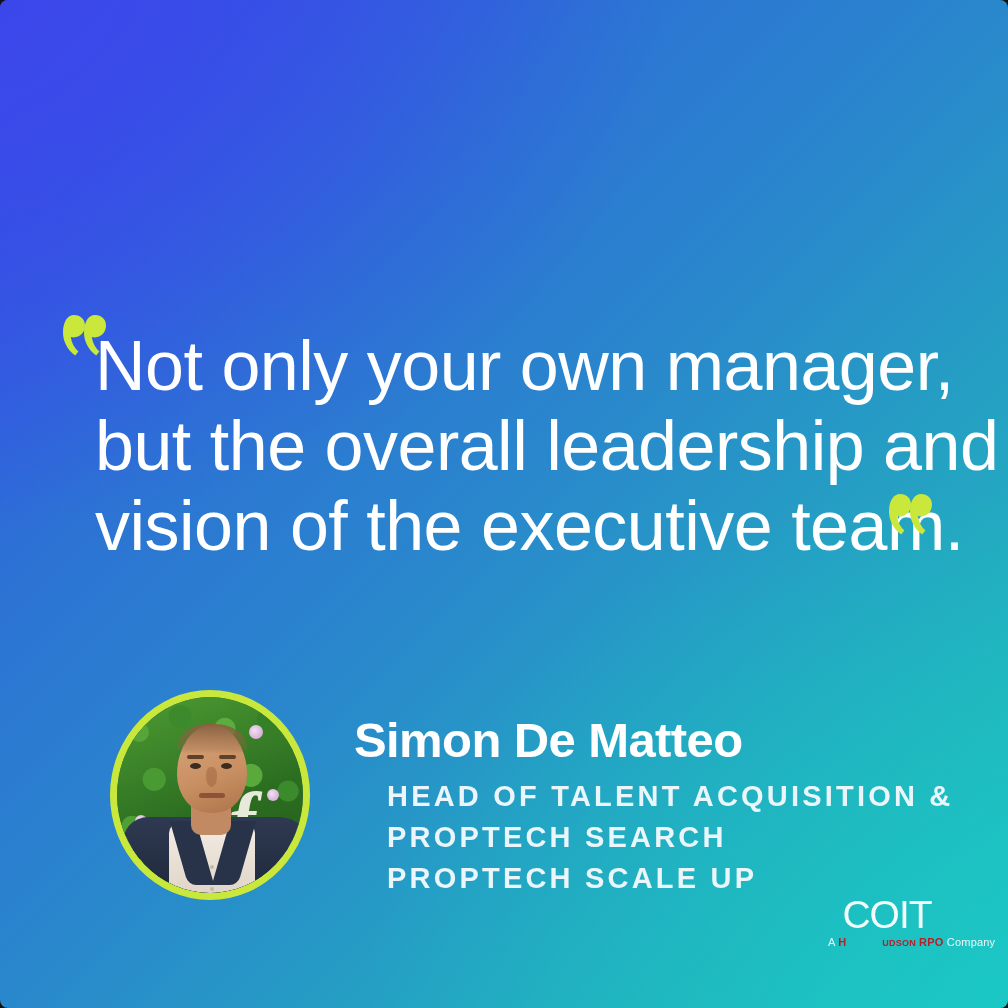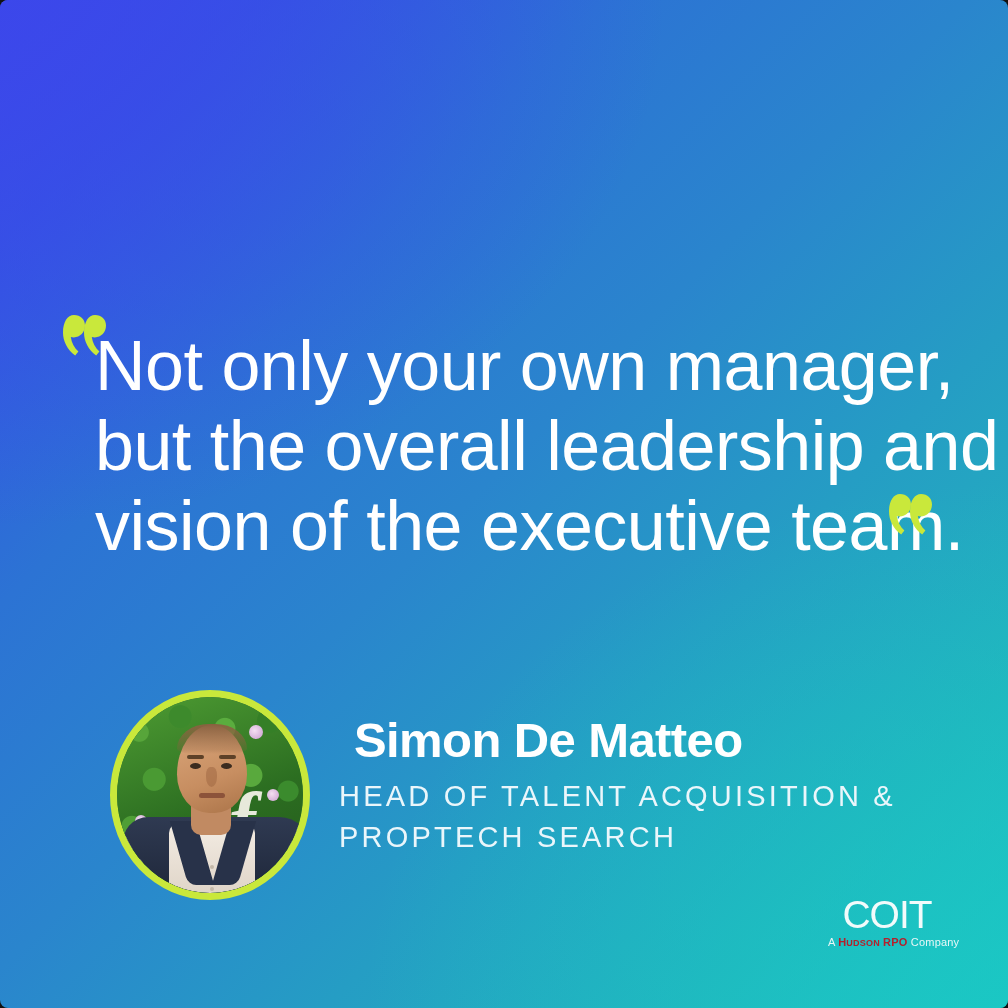--- a/index.html
+++ b/index.html
@@ -186,23 +186,24 @@
   }
   .role-lines {
     position: absolute;
     left: 339px;
     top: 776px;
   }
   .role-line {
     color: #eaf6fb;
     font-size: 29px;
     line-height: 41px;
-    font-weight: 400;
+    font-weight: 700;
     letter-spacing: 3.2px;
     white-space: nowrap;
+    margin-left: 48px;
   }
 
   
   .logo {
     position: absolute;
     left: 828px;
     top: 896px;
     width: 118px;
     text-align: center;
   }
@@ -218,21 +219,21 @@
     font-size: 11px;
     line-height: 13px;
     letter-spacing: 0.2px;
     white-space: nowrap;
     color: #e8f7f7;
   }
   .logo-tag .brand {
     color: #b4202c;
     font-weight: 700;
   }
-  .logo-tag .brand .sm { font-size: 9px; }
+  .logo-tag .brand .sm { font-size: 9px; padding-left: 36px; }
 </style>
 </head>
 <body>
 
 <div class="card">
   <div class="layer">
 
     <span class="qmark open">
       <svg viewBox="0 0 46 46" width="46" height="46" aria-hidden="true">
         <path d="M14 2 C20.6 2 25 6.4 25 12.6 C25 19.2 20.2 24.4 13.8 24.4 C12.7 24.4 11.7 24.2 10.8 23.9 C11.6 29.8 14.2 34.6 18.4 38.6 L15.2 42.6 C7.2 36.2 3 28.4 3 19.4 C3 9.2 7.4 2 14 2 Z" fill="#c9e83b"></path>
@@ -282,20 +283,21 @@
           <span class="mouth"></span>
         </div>
       </div>
     </div>
 
     <div class="person-name">Simon De Matteo</div>
 
     <div class="role-lines">
       <div class="role-line">HEAD OF TALENT ACQUISITION &amp;</div>
       <div class="role-line">PROPTECH SEARCH</div>
+      <div class="role-line">PROPTECH SCALE UP</div>
     </div>
 
     <div class="logo">
       <div class="logo-word">COIT</div>
       <div class="logo-tag">
         <span>A </span><span class="brand"><span>H</span><span class="sm">UDSON</span><span> RPO</span></span><span> Company</span>
       </div>
     </div>
 
   </div>

